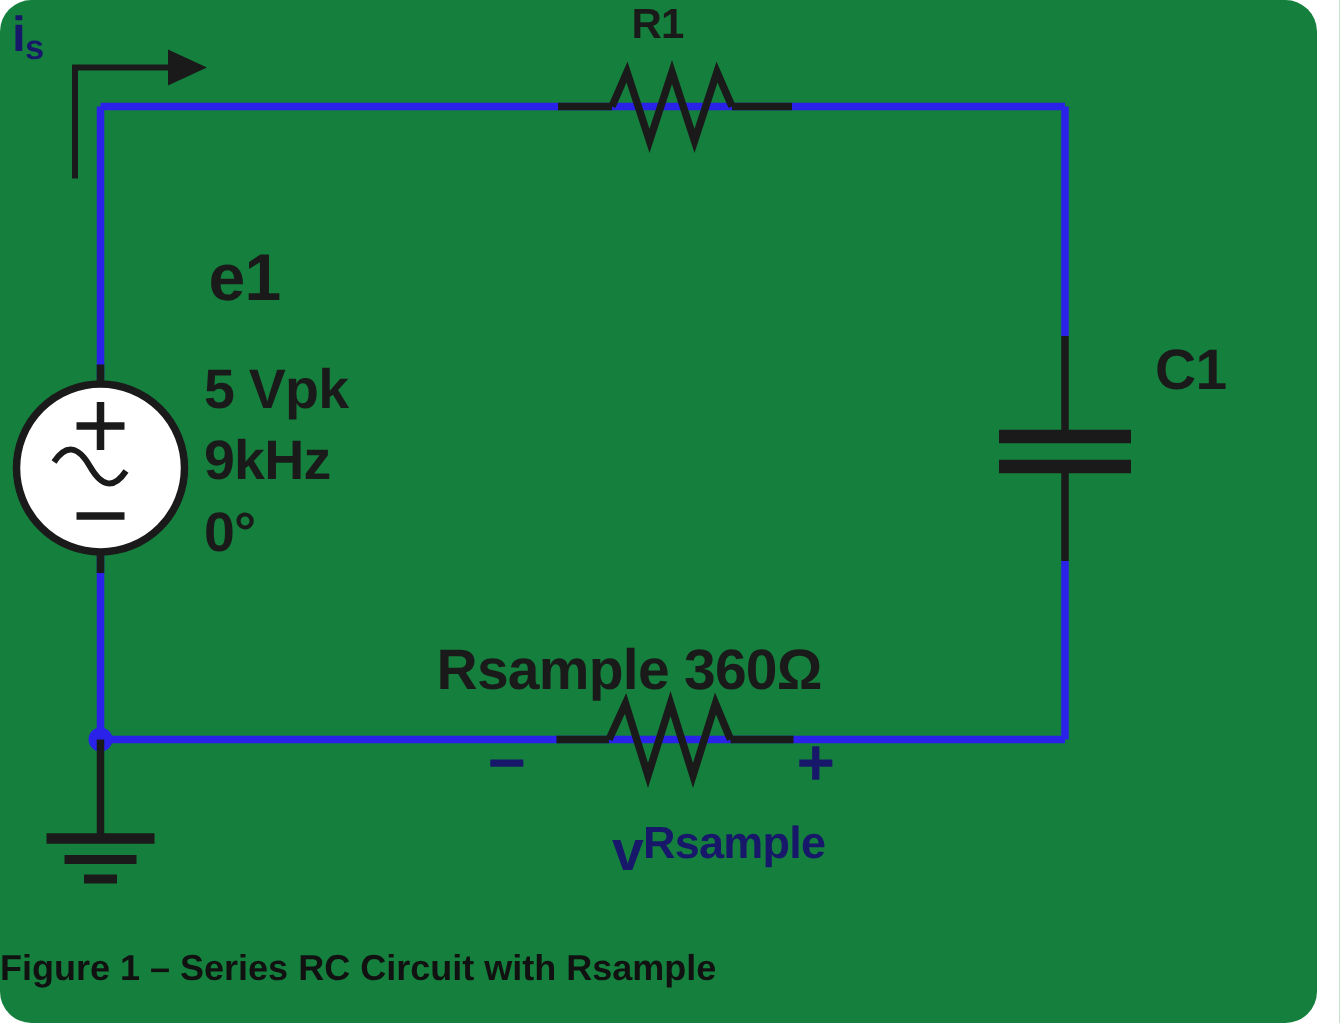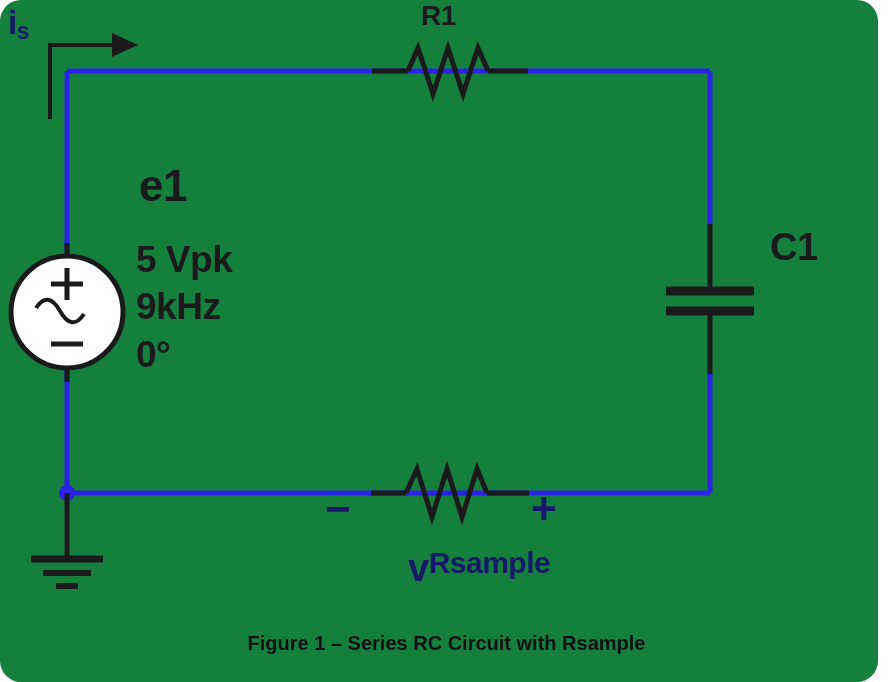--- a/index.html
+++ b/index.html
@@ -115,24 +115,24 @@
   #lbl-vrsample .vsub {
     font-size: 38px;
     position: relative;
     top: 8px;
   }
   #figure-caption {
     position: absolute;
     left: 0;
     top: 632px;
     width: 893px;
-    text-align: center;
+    text-align: left;
     font-family: "Liberation Sans", sans-serif;
     font-weight: bold;
-    font-size: 20px;
+    font-size: 24px;
     color: #111111;
     letter-spacing: 0px;
   }
 </style>
 </head>
 <body>
 
 <div id="figure-root">
 
   <svg id="circuit-svg" viewBox="0 0 893 682">
@@ -205,20 +205,21 @@
   <div class="lbl" id="lbl-r1">R1</div>
 
   <div class="lbl" id="lbl-e1">e1</div>
 
   <div class="lbl" id="lbl-src-1">5 Vpk</div>
   <div class="lbl" id="lbl-src-2">9kHz</div>
   <div class="lbl" id="lbl-src-3">0°</div>
 
   <div class="lbl" id="lbl-c1">C1</div>
 
+  <div class="lbl" id="lbl-rsample">Rsample 360Ω</div>
 
   <div class="lbl lbl-navy" id="lbl-minus">−</div>
   <div class="lbl lbl-navy" id="lbl-plus">+</div>
 
   <div class="lbl lbl-navy" id="lbl-vrsample"><span class="vsub">v</span><span>Rsample</span></div>
 
   <div id="figure-caption">Figure 1 – Series RC Circuit with Rsample</div>
 
 </div>
 

